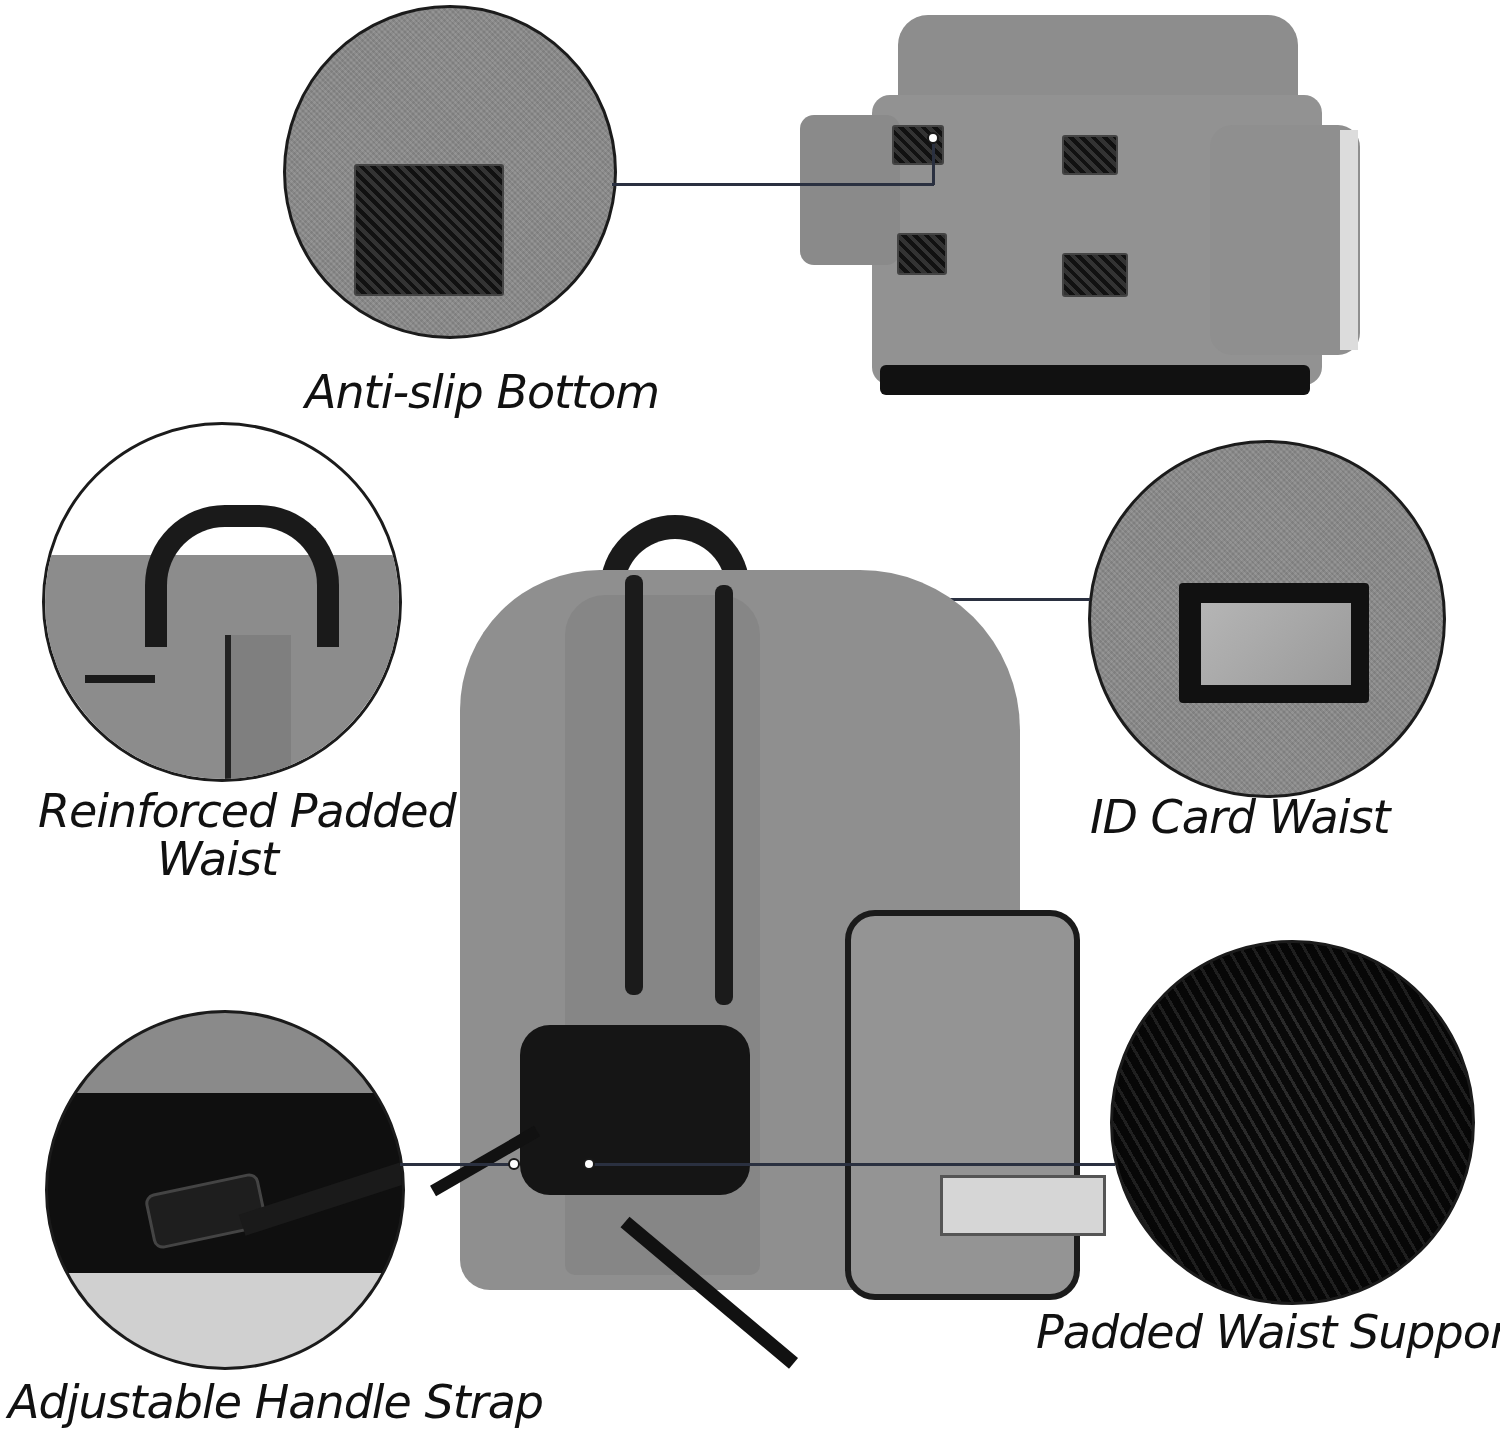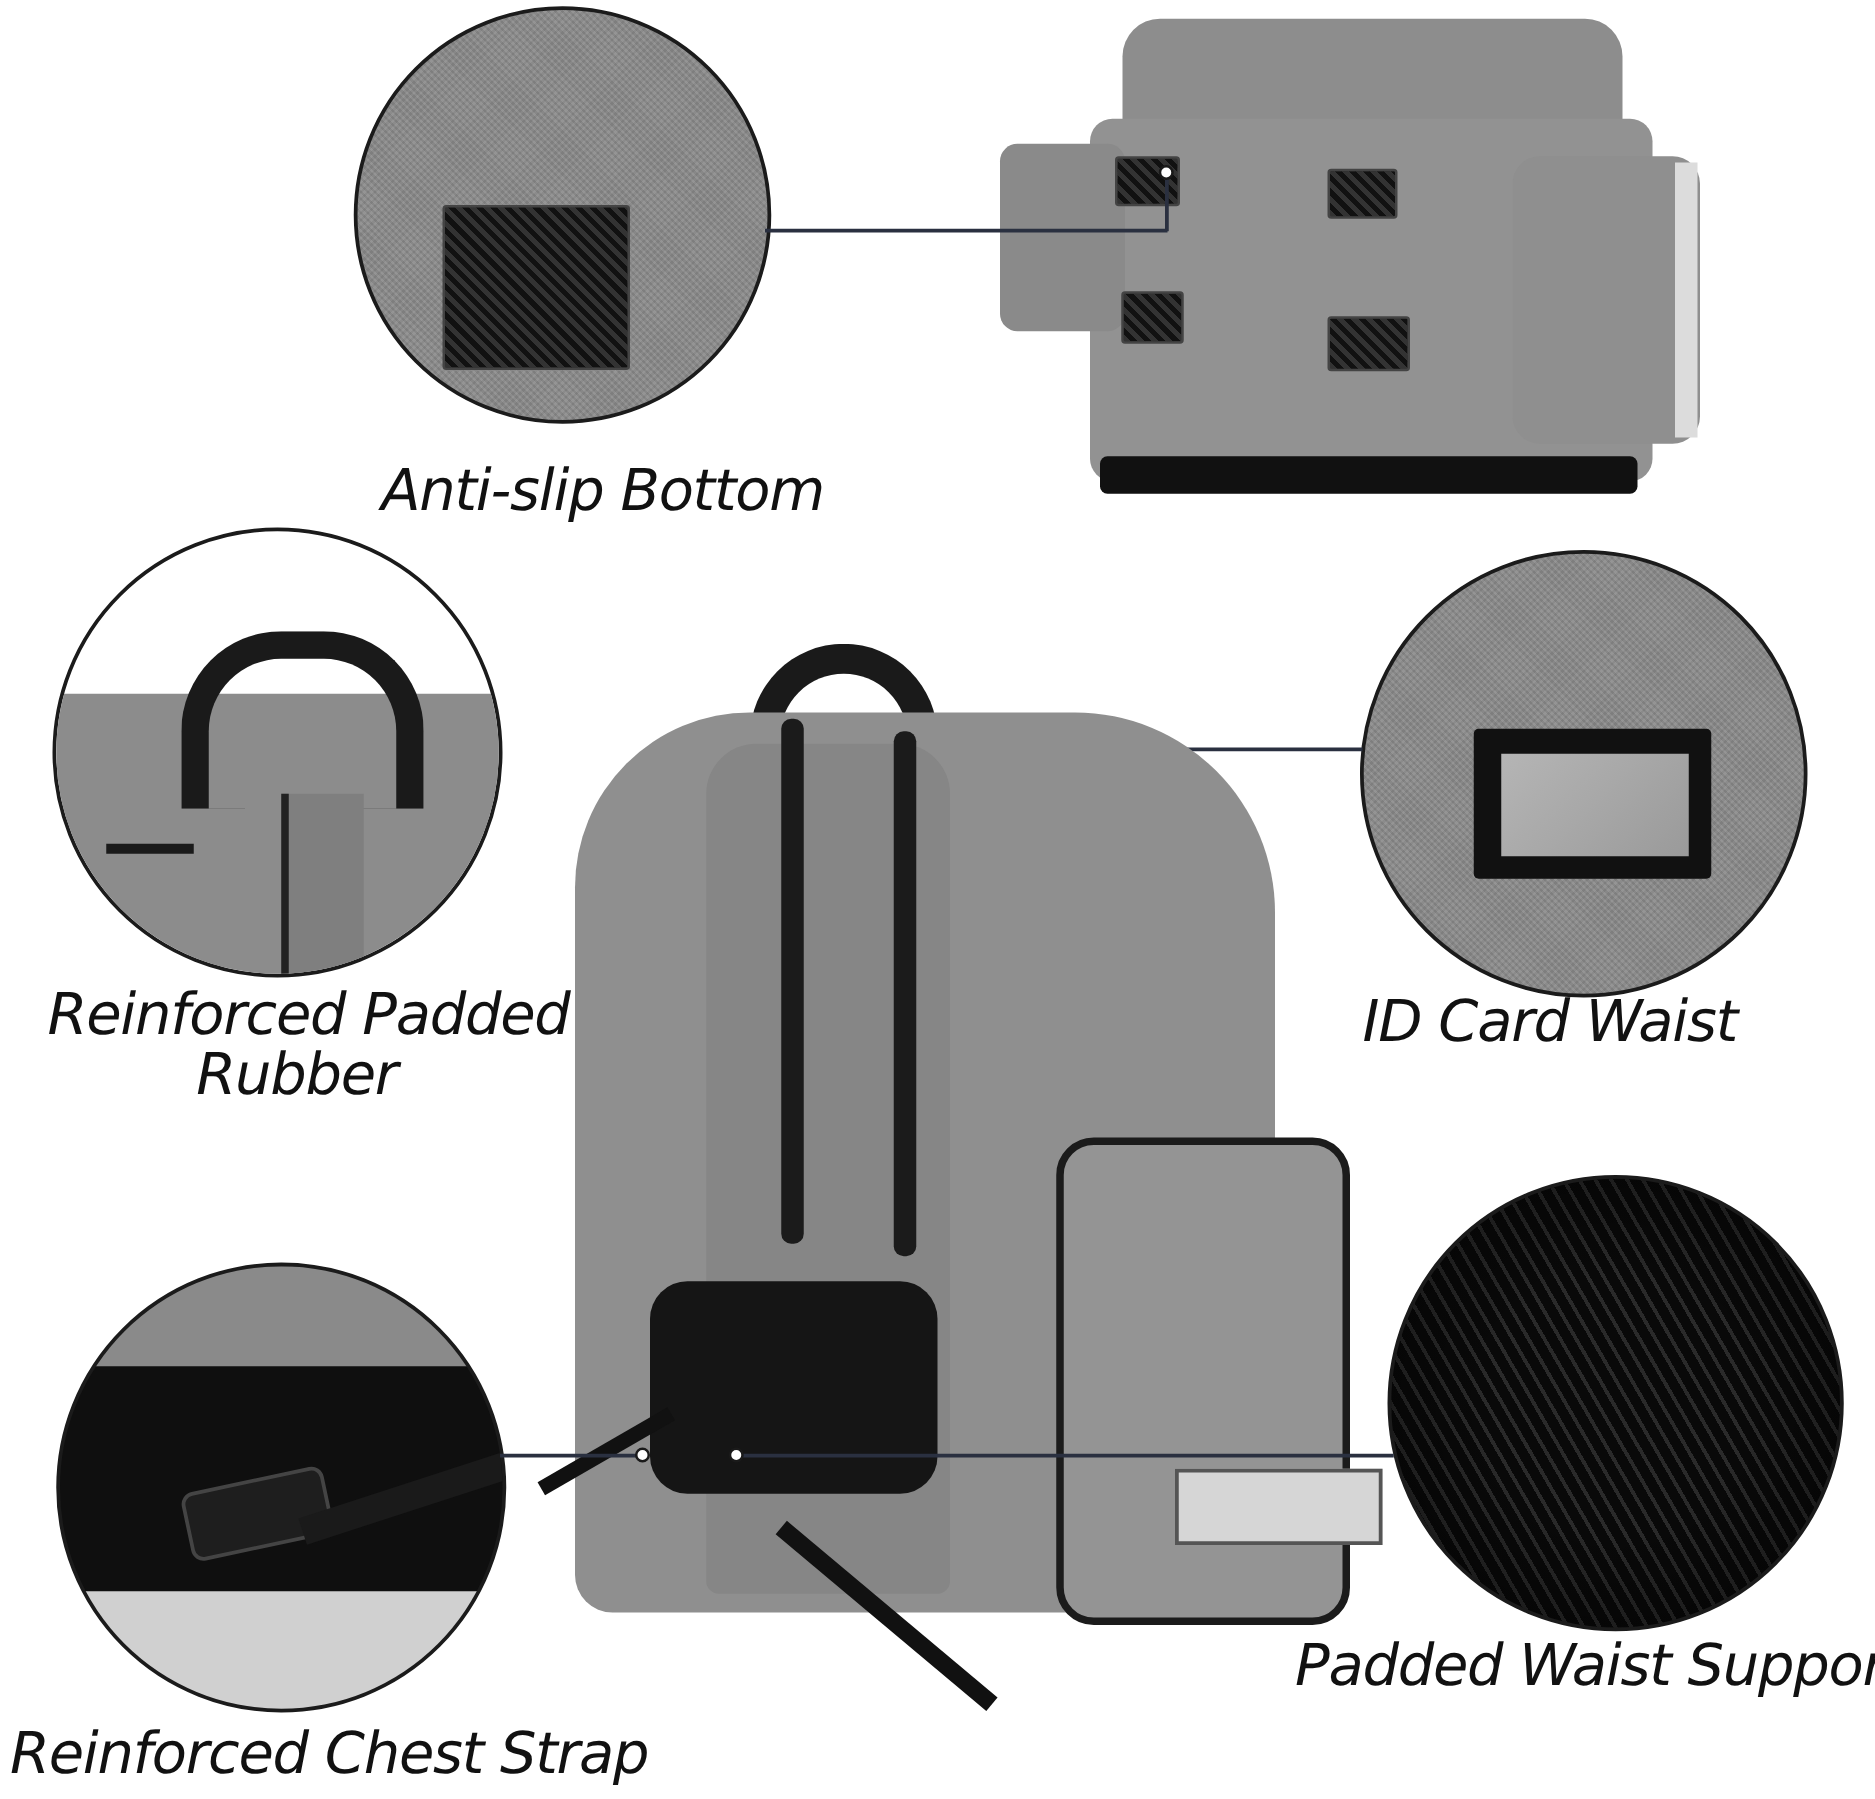--- a/index.html
+++ b/index.html
@@ -40,21 +40,21 @@
 <div class="line" style="left:932px;top:140px;width:3px;height:45px;"></div>
 <div class="dot" style="left:927px;top:132px;"></div>
 
 <div class="circle" style="left:42px;top:422px;width:360px;height:360px;background:#fff;">
   <div style="position:absolute;left:0;top:130px;width:360px;height:240px;background:#8c8c8c;"></div>
   <div style="position:absolute;left:100px;top:80px;width:150px;height:120px;border:22px solid #1a1a1a;border-bottom:none;border-radius:80px 80px 0 0;"></div>
   <div style="position:absolute;left:40px;top:250px;width:70px;height:8px;background:#1a1a1a;"></div>
   <div style="position:absolute;left:180px;top:210px;width:60px;height:150px;background:#7f7f7f;border-left:6px solid #222;"></div>
 </div>
 <div class="label" style="left:38px;top:787px;font-size:46px;">Reinforced Padded</div>
-<div class="label" style="left:157px;top:835px;font-size:46px;">Rubber</div>
+<div class="label" style="left:157px;top:835px;font-size:46px;">Waist</div>
 
 <div class="circle fabric" style="left:1088px;top:440px;width:358px;height:358px;">
   <div style="position:absolute;left:88px;top:140px;width:190px;height:120px;background:#111;border-radius:4px;"></div>
   <div style="position:absolute;left:110px;top:160px;width:150px;height:82px;background:linear-gradient(135deg,#b5b5b5,#9a9a9a);"></div>
 </div>
 <div class="label" style="left:1090px;top:793px;font-size:46px;">ID Card Waist</div>
 <div class="line" style="left:578px;top:598px;width:512px;height:3px;"></div>
 <div class="line" style="left:577px;top:598px;width:3px;height:300px;"></div>
 <div class="dot" style="left:572px;top:894px;"></div>
 
@@ -70,21 +70,21 @@
   <div style="position:absolute;left:0;top:640px;width:120px;height:12px;background:#111;transform:rotate(-30deg);"></div>
   <div style="position:absolute;left:200px;top:700px;width:220px;height:14px;background:#111;transform:rotate(40deg);transform-origin:left;"></div>
 </div>
 
 <div class="circle" style="left:45px;top:1010px;width:360px;height:360px;background:#0f0f0f;">
   <div style="position:absolute;left:0;top:0;width:360px;height:80px;background:#8a8a8a;"></div>
   <div style="position:absolute;left:0;top:260px;width:360px;height:100px;background:#d0d0d0;"></div>
   <div style="position:absolute;left:100px;top:170px;width:110px;height:50px;background:#1e1e1e;border:3px solid #444;border-radius:10px;transform:rotate(-12deg);"></div>
   <div style="position:absolute;left:190px;top:175px;width:170px;height:22px;background:#1a1a1a;transform:rotate(-18deg);"></div>
 </div>
-<div class="label" style="left:8px;top:1378px;font-size:46px;">Reinforced Chest Strap</div>
+<div class="label" style="left:8px;top:1378px;font-size:46px;">Adjustable Handle Strap</div>
 <div class="line" style="left:400px;top:1163px;width:115px;height:3px;"></div>
 <div class="dot" style="left:508px;top:1158px;"></div>
 
 <div class="circle" style="left:1110px;top:940px;width:365px;height:365px;
             background:
               radial-gradient(circle at 50% 50%, rgba(0,0,0,.0) 0 40%, rgba(0,0,0,.35) 75%),
               repeating-linear-gradient(60deg,#2a2a2a 0 3px,#090909 3px 11px),
               repeating-linear-gradient(-60deg,#2a2a2a 0 3px,#090909 3px 11px),
               #111;">
 </div>

